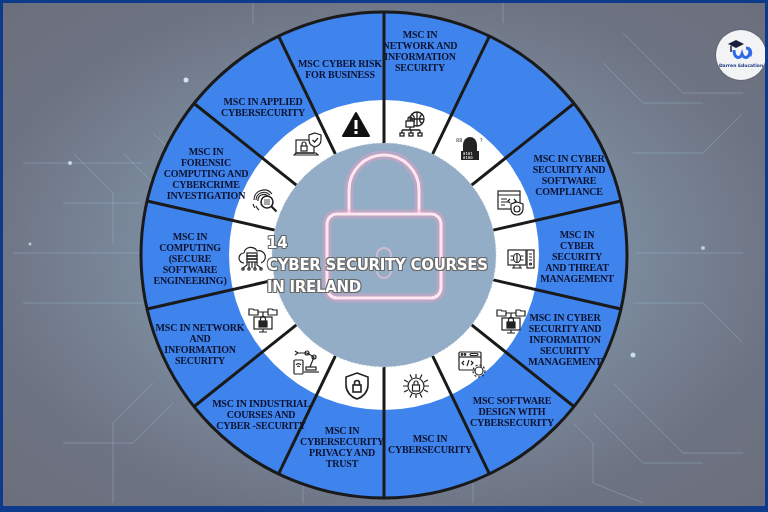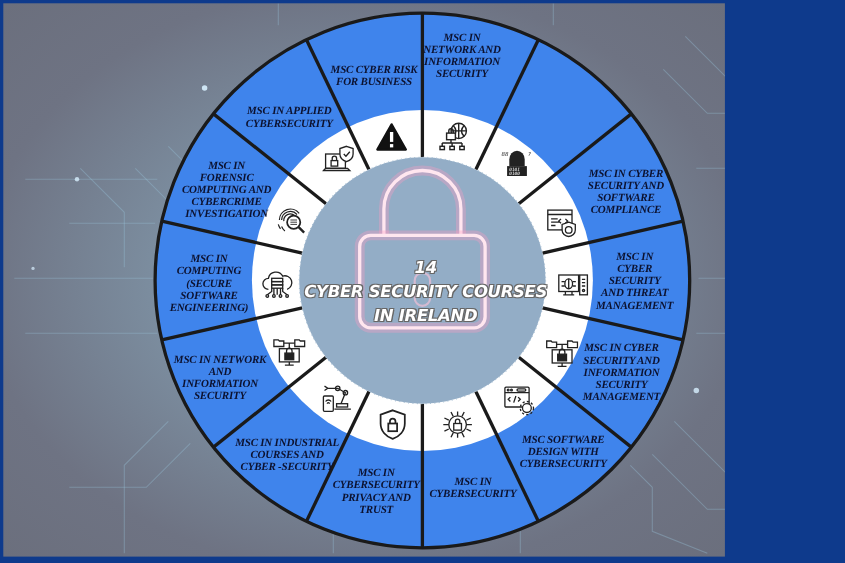--- a/index.html
+++ b/index.html
@@ -2,24 +2,23 @@
 <html><head>
   <meta charset="utf-8">
   <style>
     html, body { margin: 0; padding: 0; }
     body {
       width: 768px; height: 512px; overflow: hidden;
       background: #0e3a8c;
       font-family: "Liberation Serif", serif;
     }
     .frame {
-      position: absolute; left: 3px; top: 3px; width: 656px; height: 503px;
+      position: absolute; left: 3px; top: 3px; width: 762px; height: 503px;
       background: radial-gradient(ellipse at 50% 50%, #8fa6b8 0%, #7c8ea0 40%, #6e7383 75%, #6b6f7d 100%);
       overflow: hidden;
-      font-style: italic;
     }
     .circuit { position: absolute; left: 0; top: 0; }
     .wheel { position: absolute; left: 0; top: 0; }
     .seg-label {
       position: absolute;
       transform: translate(-50%, -50%);
       text-align: center;
       font-family: "Liberation Serif", serif;
       font-weight: bold;
       font-size: 10px;
@@ -28,21 +27,20 @@
       letter-spacing: -0.2px;
       white-space: pre-line;
     }
     .icon {
       position: absolute; transform: translate(-50%, -50%);
       width: 30px; height: 30px;
     }
     .center-title {
       position: absolute; left: 384px; top: 262px;
       transform: translate(-50%, -50%);
-      text-align: center;
       font-family: "DejaVu Sans", sans-serif;
       font-weight: bold;
       color: #ffffff;
       text-shadow: 0 0 1px #555, 1px 1px 0 #6a6a6a, -1px -1px 0 #6a6a6a, 1px -1px 0 #6a6a6a, -1px 1px 0 #6a6a6a;
       width: 240px;
     }
     .center-title .line { display: block; font-size: 15px; line-height: 22px; letter-spacing: -0.3px; }
     .logo {
       position: absolute; left: 713px; top: 27px;
       width: 50px; height: 50px; border-radius: 50%;

